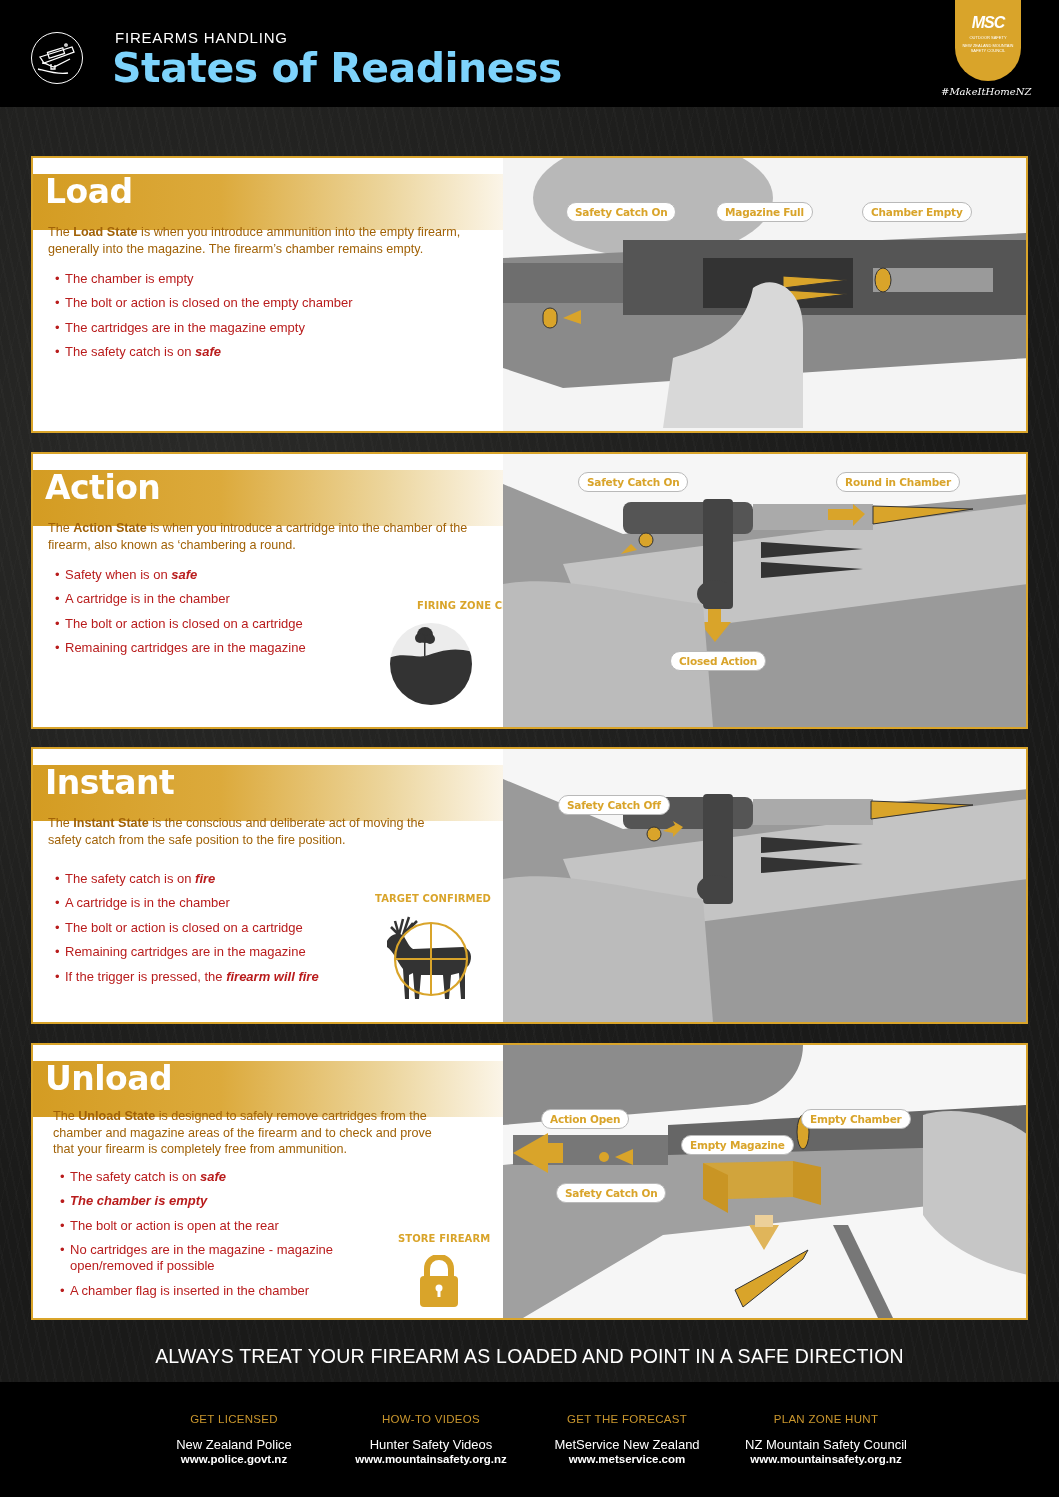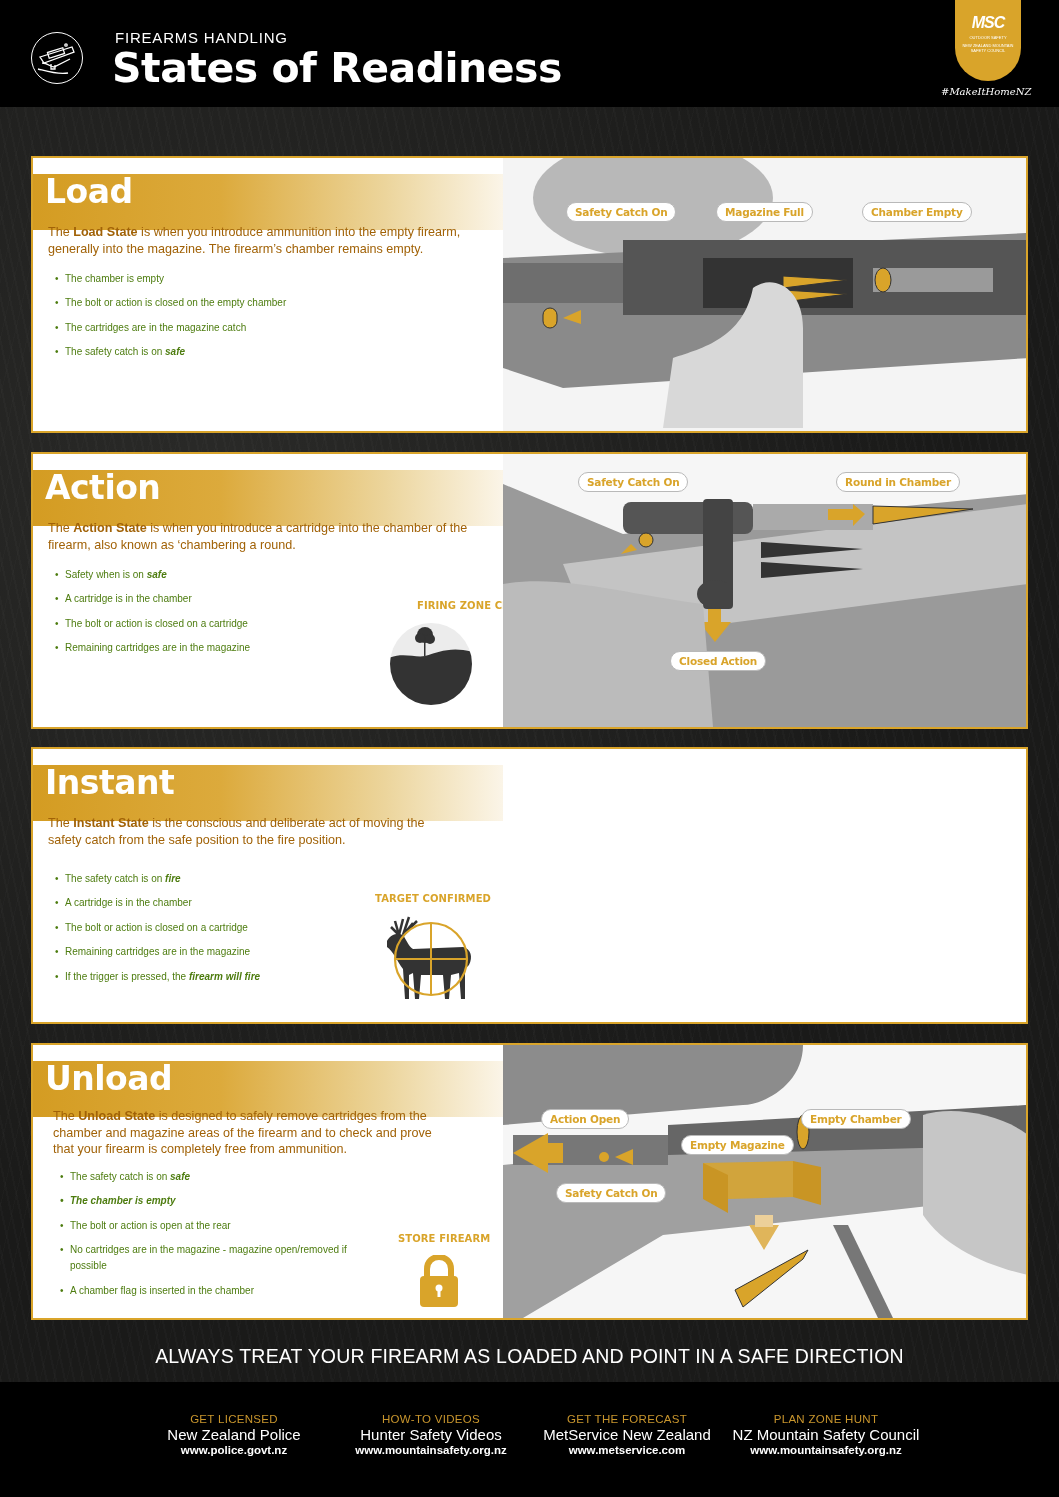--- a/index.html
+++ b/index.html
@@ -25,21 +25,21 @@
   }
   .header-logo {
     position: absolute; left: 31px; top: 32px; width: 52px; height: 52px;
     border: 1.5px solid #fff; border-radius: 50%;
   }
   .header-kicker {
     position: absolute; left: 115px; top: 29px; color: #fff;
     font-size: 15px; letter-spacing: 0.8px;
   }
   .header-title {
-    position: absolute; left: 112px; top: 44px; color: #ffffff;
+    position: absolute; left: 112px; top: 44px; color: #7dd3fc;
     font-size: 41px; font-weight: 900; letter-spacing: -0.5px;
     font-family: "DejaVu Sans", sans-serif;
   }
   .msc-badge {
     position: absolute; left: 955px; top: 0; width: 66px; height: 81px;
     background: #d9a42a; border-radius: 0 0 33px 33px;
     display: flex; flex-direction: column; align-items: center; padding-top: 14px;
   }
   .msc-mark { color: #fff; font-size: 16px; font-weight: 900; font-style: italic; letter-spacing: -1px; }
   .msc-sub { color: #fff; font-size: 4px; margin-top: 3px; text-align: center; line-height: 5px; }
@@ -62,21 +62,21 @@
     position: absolute; left: 12px; top: -2px; color: #fff;
     font-family: "DejaVu Sans", sans-serif; font-weight: 900; font-size: 33px; letter-spacing: -0.5px;
   }
   .intro {
     position: absolute; left: 15px; width: 440px; color: #a16207;
     font-size: 12.6px; line-height: 16.5px;
   }
   .intro b { font-weight: 700; }
   .bullets { position: absolute; left: 22px; list-style: none; width: 330px; }
   .bullets li {
-    font-size: 10px; color: #4d7c0f; line-height: 16px; margin-bottom: 8.4px;
+    font-size: 13px; color: #b91c1c; line-height: 16px; margin-bottom: 8.4px;
     padding-left: 10px; position: relative;
   }
   .bullets li::before { content: "\2022"; position: absolute; left: 0; }
   .bullets li i { font-weight: 700; }
   .bullets li.em { font-weight: 700; font-style: italic; }
   .side-label {
     position: absolute; color: #d9a42a; font-weight: 900; font-size: 10px;
     letter-spacing: 0.1px; font-family: "DejaVu Sans", sans-serif; white-space: nowrap;
   }
 
@@ -100,21 +100,21 @@
   }
   .credit {
     position: absolute; left: 10px; top: 1245px; width: 8px; height: 120px;
     color: #555; font-size: 4px; writing-mode: vertical-rl; transform: rotate(180deg);
   }
   .footer {
     position: absolute; left: 0; top: 1382px; width: 1059px; height: 130px; background: #000000;
   }
   .footer-col { position: absolute; top: 31px; text-align: center; width: 200px; }
   .fc-head { color: #c9962d; font-size: 11.5px; letter-spacing: 0.3px; }
-  .fc-name { color: #fff; font-size: 15px; margin-top: 1px; }
+  .fc-name { color: #fff; font-size: 13px; margin-top: 12px; }
   .fc-url { color: #fff; font-size: 11.5px; font-weight: 700; margin-top: 1px; }
 </style>
 </head>
 <body>
 
 <div class="bg-texture"></div>
 
 <div class="header">
   <div class="header-logo">
     <svg width="50" height="50" viewBox="0 0 50 50">
@@ -140,21 +140,21 @@
 
 <div class="panel" style="top:156px;">
   <div class="panel-left">
     <div class="title-band">
       <div class="state-title">Load</div>
     </div>
     <div class="intro" style="top:66px;"><span>The </span><b>Load State</b><span> is when you introduce ammunition into the empty firearm, generally into the magazine. The firearm’s chamber remains empty.</span></div>
     <ul class="bullets" style="top:113px;">
       <li><span>The chamber is empty</span></li>
       <li><span>The bolt or action is closed on the empty chamber</span></li>
-      <li><span>The cartridges are in the magazine catch</span></li>
+      <li><span>The cartridges are in the magazine empty</span></li>
       <li><span>The safety catch is on </span><i>safe</i></li>
     </ul>
   </div>
   <div class="panel-right">
     <svg class="shape" width="525" height="273" viewBox="0 0 525 273">
       <rect x="0" y="0" width="525" height="273" fill="#f4f4f4"></rect>
       <ellipse cx="150" cy="40" rx="120" ry="60" fill="#b8b8b8"></ellipse>
       <path d="M0 100 L525 75 L525 200 L60 230 L0 210 Z" fill="#8a8a8a"></path>
       <rect x="0" y="105" width="150" height="40" fill="#6e6e6e"></rect>
       <rect x="120" y="82" width="405" height="75" fill="#555"></rect>
@@ -241,20 +241,38 @@
     </ul>
     <div class="side-label" style="left:342px; top:144px;">TARGET CONFIRMED</div>
     <svg class="shape" style="left:348px; top:164px;" width="96" height="90" viewBox="0 0 96 90">
       <path d="M18 22 L14 8 M18 22 L22 6 M18 22 L10 14 M22 22 L28 4 M22 22 L32 10 M22 22 L36 8" stroke="#333" stroke-width="2.5" fill="none"></path>
       <path d="M6 28 C10 20 18 20 22 22 C26 28 28 34 32 36 L82 34 C90 36 92 44 88 52 L84 56 L84 86 L80 86 L78 60 L70 62 L68 86 L64 86 L62 62 L40 62 L38 86 L34 86 L32 60 L28 62 L28 86 L24 86 L22 56 C16 48 12 38 6 34 Z" fill="#333"></path>
       <circle cx="50" cy="46" r="36" fill="none" stroke="#d9a42a" stroke-width="2.2"></circle>
       <line x1="50" y1="10" x2="50" y2="82" stroke="#d9a42a" stroke-width="2"></line>
       <line x1="14" y1="46" x2="86" y2="46" stroke="#d9a42a" stroke-width="2"></line>
     </svg>
   </div>
+  <div class="panel-right">
+    <svg class="shape" width="525" height="273" viewBox="0 0 525 273">
+      <rect x="0" y="0" width="525" height="273" fill="#f6f6f6"></rect>
+      <path d="M0 30 L120 80 L525 40 L525 273 L0 273 Z" fill="#9a9a9a"></path>
+      <path d="M60 110 L525 50 L525 130 L180 175 L80 160 Z" fill="#c4c4c4"></path>
+      <rect x="120" y="48" width="130" height="32" rx="8" fill="#555"></rect>
+      <rect x="250" y="50" width="120" height="26" fill="#aaa"></rect>
+      <rect x="200" y="45" width="30" height="110" rx="4" fill="#444"></rect>
+      <ellipse cx="212" cy="140" rx="18" ry="14" fill="#444"></ellipse>
+      <path d="M368 52 L470 56 L368 70 Z" fill="#d9a42a" stroke="#333"></path>
+      <path d="M258 88 L360 95 L258 104 Z" fill="#333"></path>
+      <path d="M258 108 L360 115 L258 124 Z" fill="#333"></path>
+      <circle cx="151" cy="85" r="7" fill="#d9a42a" stroke="#333"></circle>
+      <path d="M160 82 L172 76 L170 72 L180 78 L170 88 L170 84 Z" fill="#d9a42a"></path>
+      <path d="M0 130 C60 120 120 140 200 150 L210 273 L0 273 Z" fill="#bbb"></path>
+    </svg>
+    <div class="callout" style="left:55px; top:46px;">Safety Catch Off</div>
+  </div>
 </div>
 
 <div class="panel" style="top:1043px;">
   <div class="panel-left">
     <div class="title-band">
       <div class="state-title">Unload</div>
     </div>
     <div class="intro" style="top:63px; left:20px; width:390px;"><span>The </span><b>Unload State</b><span> is designed to safely remove cartridges from the chamber and magazine areas of the firearm and to check and prove that your firearm is completely free from ammunition.</span></div>
     <ul class="bullets" style="top:124px; left:27px; width:300px;">
       <li><span>The safety catch is on </span><i>safe</i></li>

